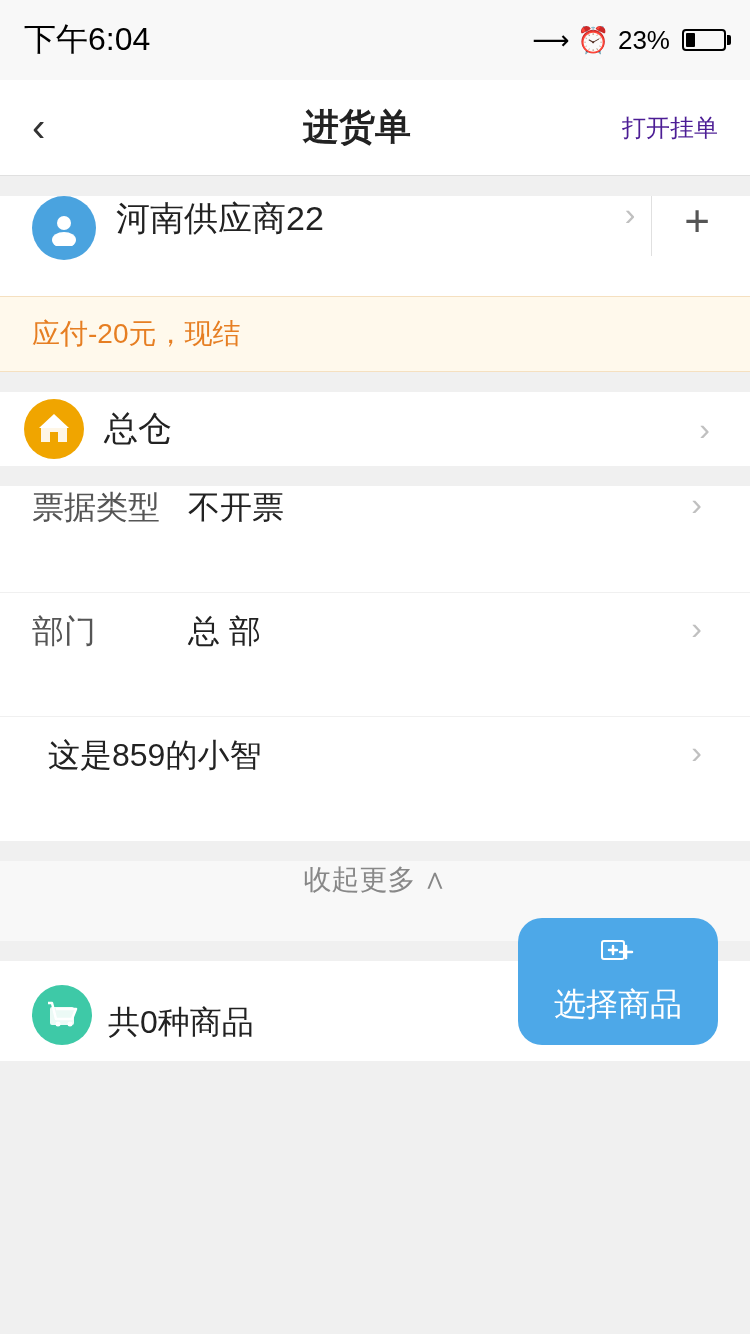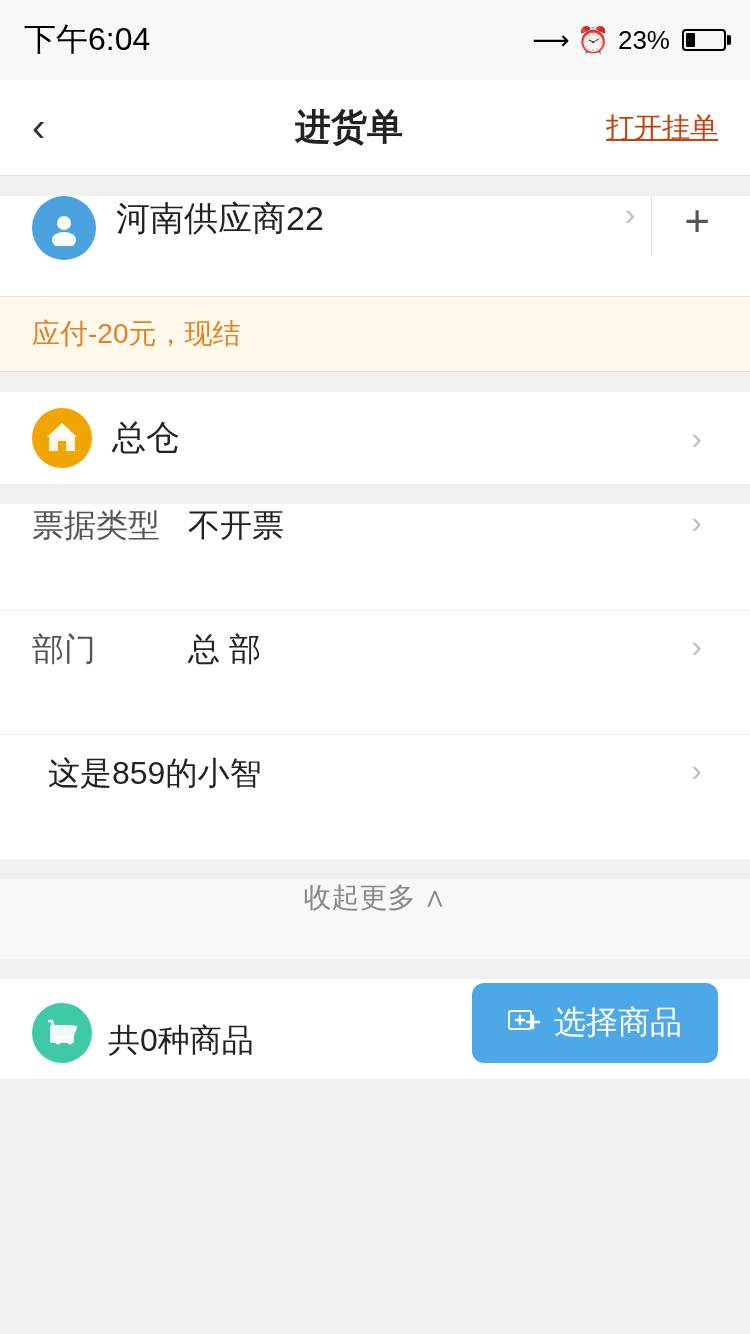--- a/index.html
+++ b/index.html
@@ -86,24 +86,23 @@
       color: #333;
       width: 60px;
       cursor: pointer;
     }
     .nav-title {
       font-size: 36px;
       font-weight: 700;
       color: #222;
     }
     .nav-action {
-      font-size: 28px;
-      color: #c2410c;
-      cursor: pointer;
-      text-decoration: underline;
+      font-size: 24px;
+      color: #4c1d95;
+      cursor: pointer;
     }
 
     
     .section-gap {
       width: 750px;
       height: 20px;
       background: #f0f0f0;
     }
 
     
@@ -160,22 +159,22 @@
       color: #e67e22;
       border-top: 1px solid #f5e0c0;
       border-bottom: 1px solid #f5e0c0;
     }
 
     
     .warehouse-section {
       background: #fff;
       display: flex;
       align-items: center;
-      padding: 0 32px;
-      height: 92px;
+      padding: 0 24px;
+      height: 74px;
       margin-top: 20px;
     }
     .warehouse-icon {
       width: 60px;
       height: 60px;
       border-radius: 50%;
       background: #f0a500;
       display: flex;
       align-items: center;
       justify-content: center;
@@ -254,25 +253,26 @@
     .product-count {
       flex: 1;
       font-size: 32px;
       color: #222;
     }
     .select-btn {
       background: #4da8e8;
       color: #fff;
       font-size: 32px;
       padding: 18px 36px;
-      border-radius: 12px;
+      border-radius: 24px;
       cursor: pointer;
       display: flex;
       align-items: center;
       gap: 12px;
+      flex-direction: column;
     }
     .select-btn-icon {
       font-size: 30px;
     }
 
     
     .main-content {
       background: #f0f0f0;
       min-height: calc(1334px - 80px - 96px);
     }

